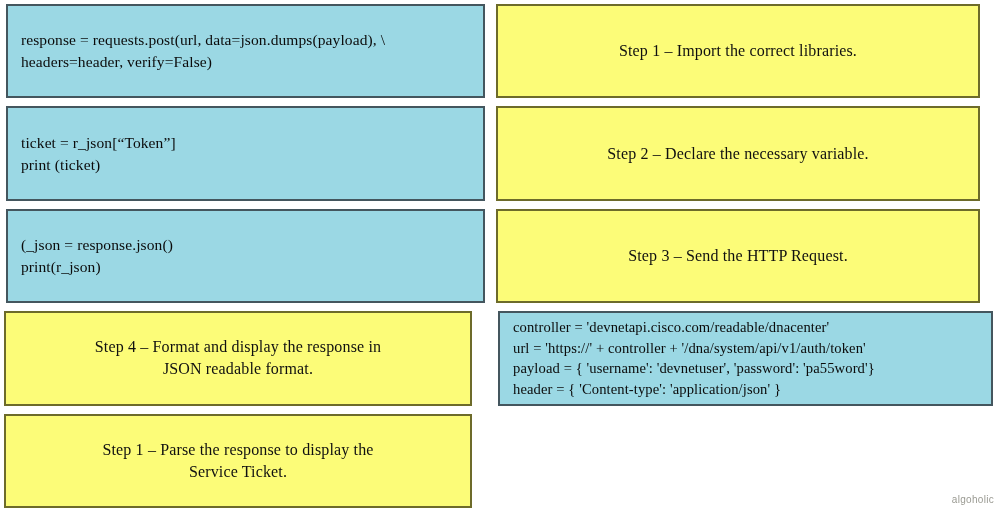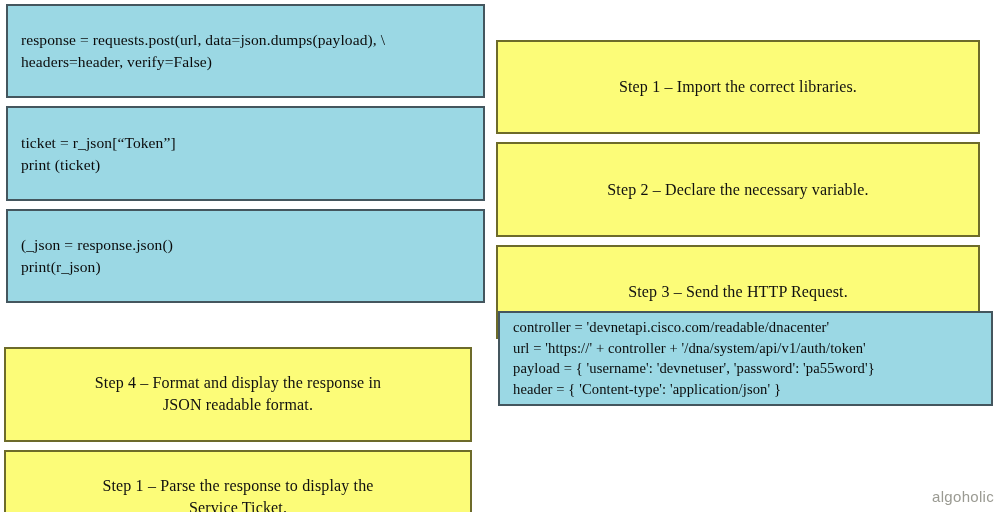--- a/index.html
+++ b/index.html
@@ -53,21 +53,20 @@
     border-color: #44565e;
     padding: 2px 10px 2px 13px;
     justify-content: flex-start;
   }
 
   .box.step-box {
     background: #fcfc78;
     border-color: #6d6b2a;
     padding: 2px 10px;
     justify-content: center;
-    margin-top: 36px;
   }
 
   .code-text {
     font-family: "Liberation Serif", "DejaVu Serif", serif;
     font-size: 15.5px;
     line-height: 1.42;
     color: #0b0b0b;
     white-space: pre-wrap;
     letter-spacing: 0.1px;
   }
@@ -85,21 +84,21 @@
     text-align: center;
     white-space: pre-line;
     letter-spacing: 0.15px;
   }
 
   .watermark {
     position: absolute;
     right: 6px;
     bottom: 7px;
     font-family: "Liberation Sans", "DejaVu Sans", sans-serif;
-    font-size: 15px;
+    font-size: 10px;
     color: #9a9a92;
     letter-spacing: 0.3px;
     pointer-events: none;
     z-index: 5;
     margin-left: 28px;
   }
 </style>
 </head>
 <body>
 

